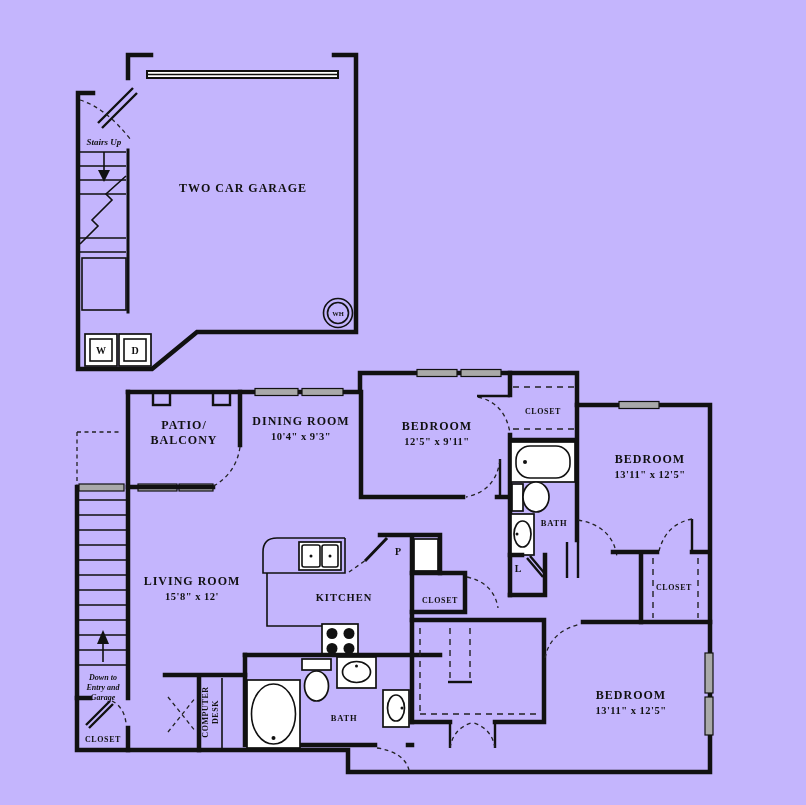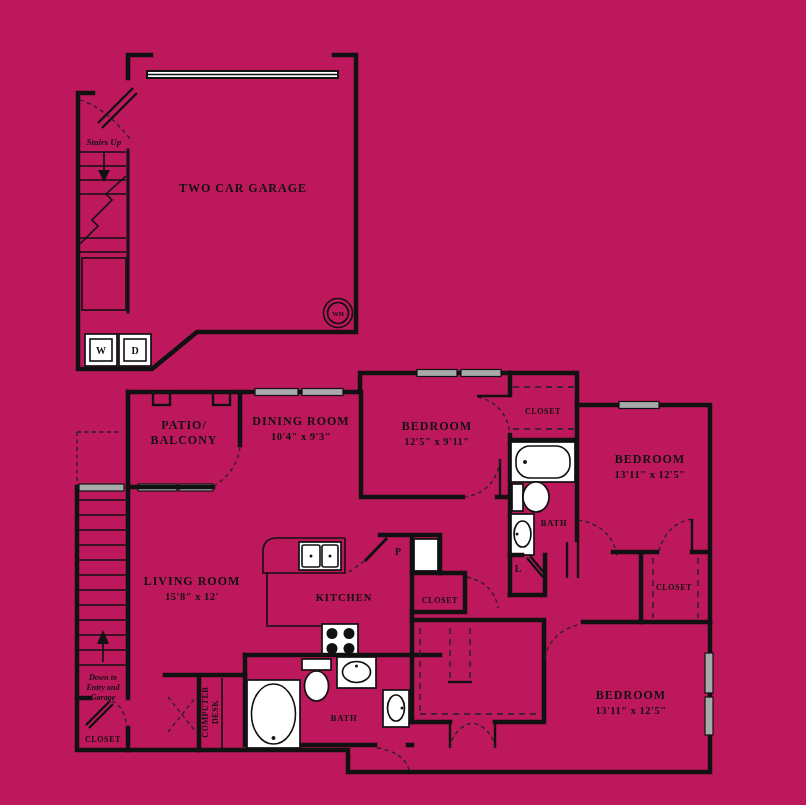--- a/index.html
+++ b/index.html
@@ -1,16 +1,16 @@
 <!DOCTYPE html>
 <html><head>
 <meta charset="utf-8">
 <style>
   html,body{margin:0;padding:0;background:#ffffff;}
-  .canvas{position:relative;width:806px;height:805px;background:#be185d;overflow:hidden;
+  .canvas{position:relative;width:806px;height:805px;background:#c4b5fd;overflow:hidden;
           font-family:"Liberation Serif", serif;}
   svg{position:absolute;left:0;top:0;}
   .wall{stroke:#111;stroke-width:4.5;fill:none;stroke-linecap:square;}
   .wall3{stroke:#111;stroke-width:3;fill:none;stroke-linecap:square;}
   .thin{stroke:#111;stroke-width:1.6;fill:none;}
   .thin2{stroke:#111;stroke-width:2.4;fill:none;}
   .fix{stroke:#111;stroke-width:1.7;fill:#fff;}
   .dash{stroke:#222;stroke-width:1.3;fill:none;stroke-dasharray:4 3.5;}
   .rod{stroke:#222;stroke-width:1.4;fill:none;stroke-dasharray:6 5;}
   .win{fill:#a9a9a9;stroke:#111;stroke-width:1.2;}

